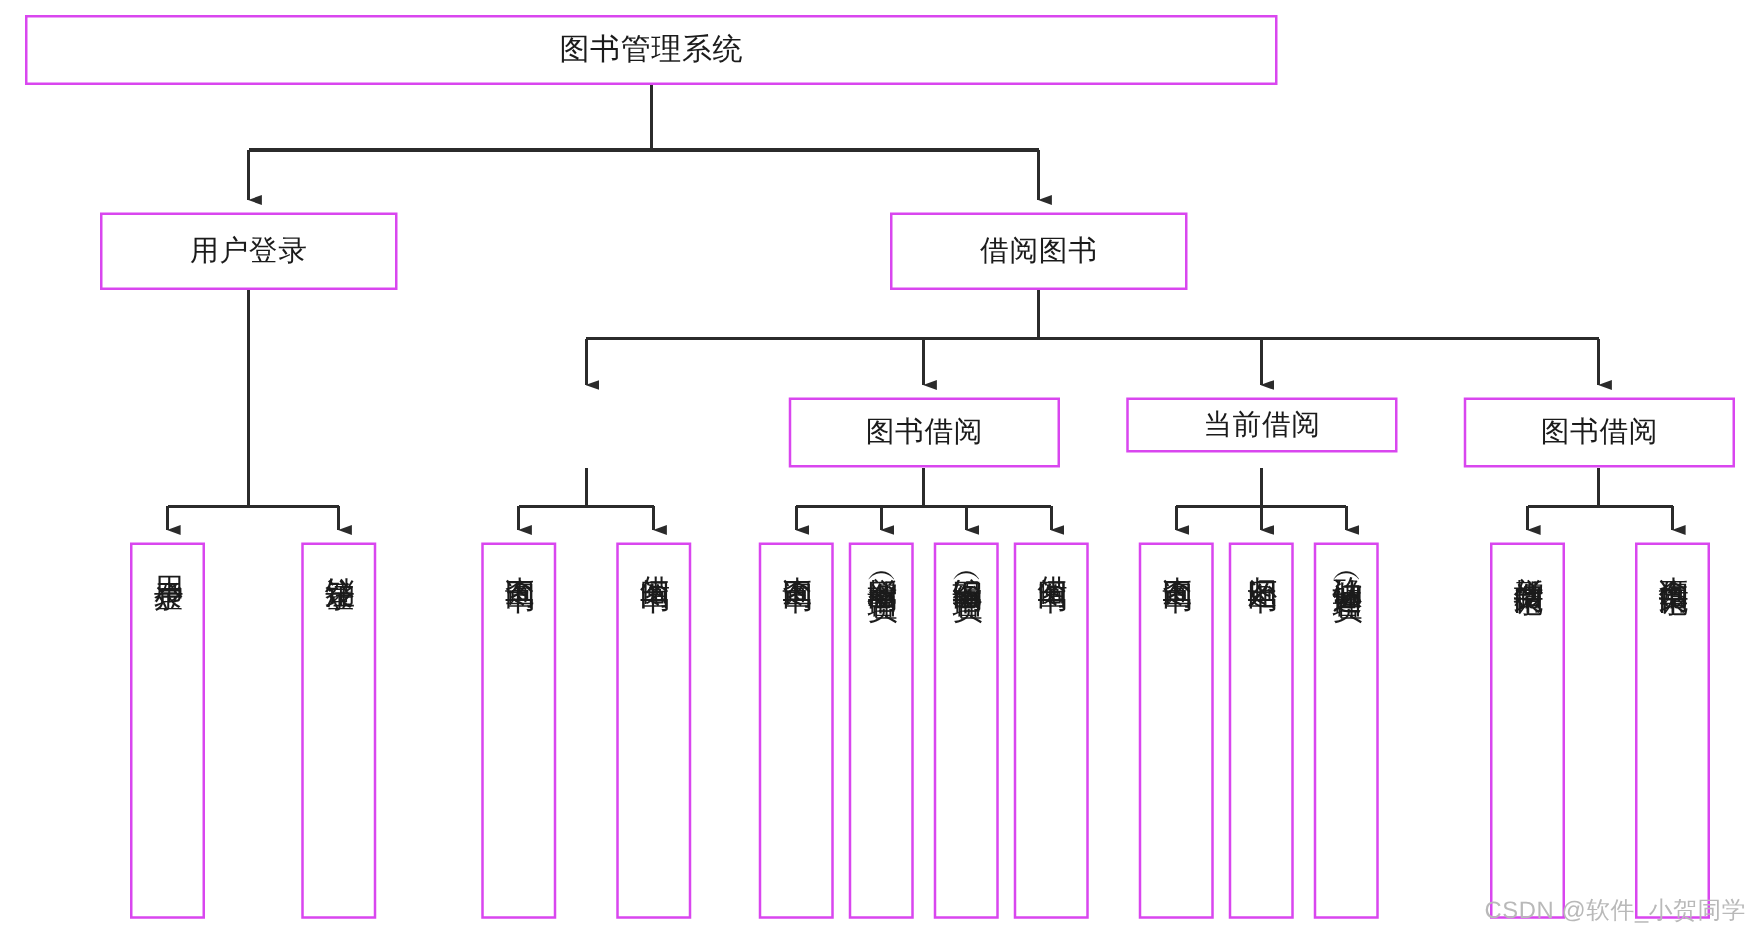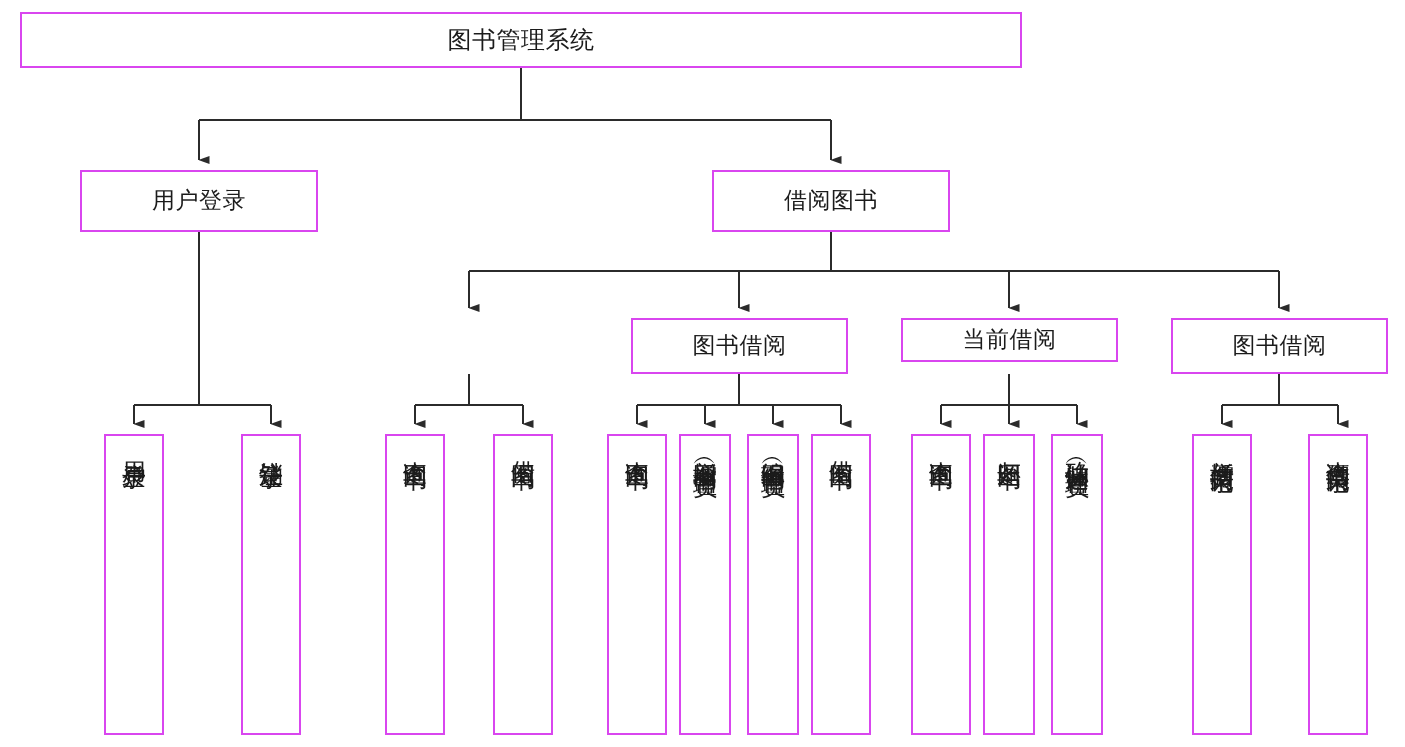--- a/index.html
+++ b/index.html
@@ -198,14 +198,15 @@
   </div>
 
   <div class="node-box vertical" style="left:1192px; top:434px; width:60px; height:301px;">
     <span class="node-label">新增借阅记录</span>
   </div>
 
   <div class="node-box vertical" style="left:1308px; top:434px; width:60px; height:301px;">
     <span class="node-label">查询借阅记录</span>
   </div>
 
+  <div class="watermark">CSDN @软件_小贺同学</div>
 
 </div>
 
 </body></html>

